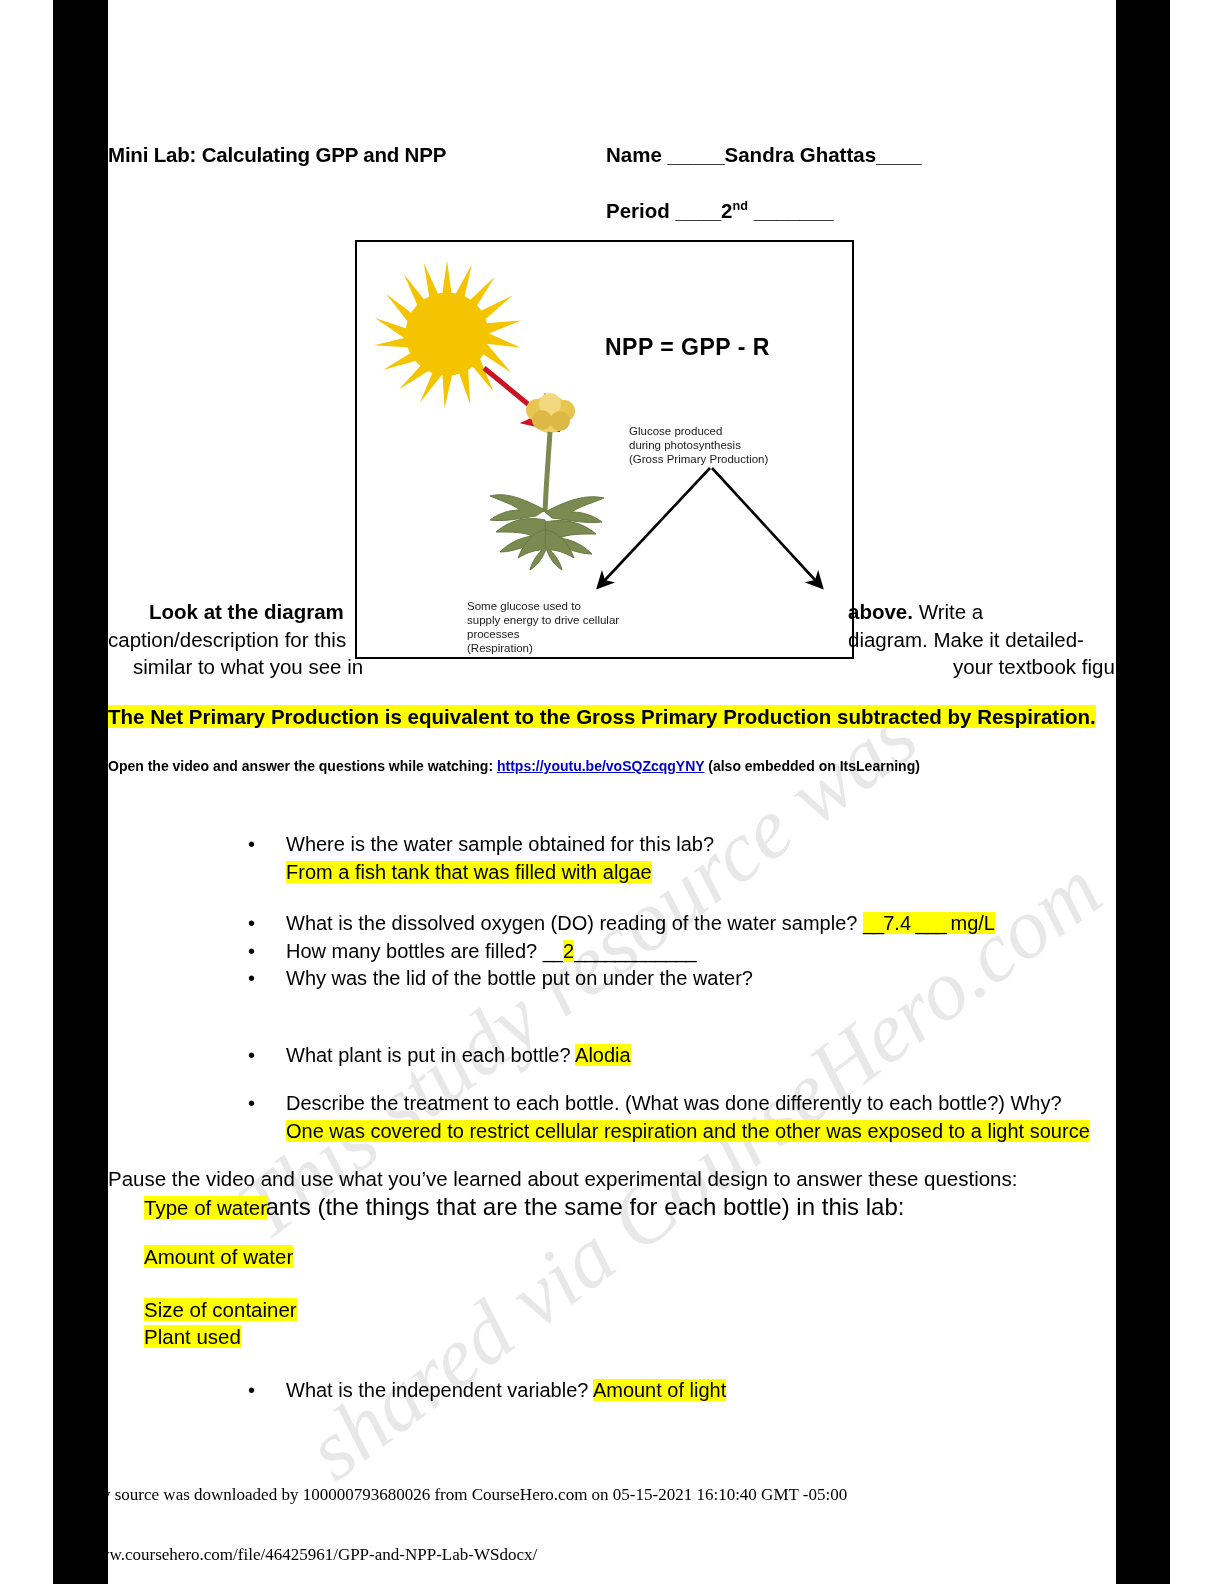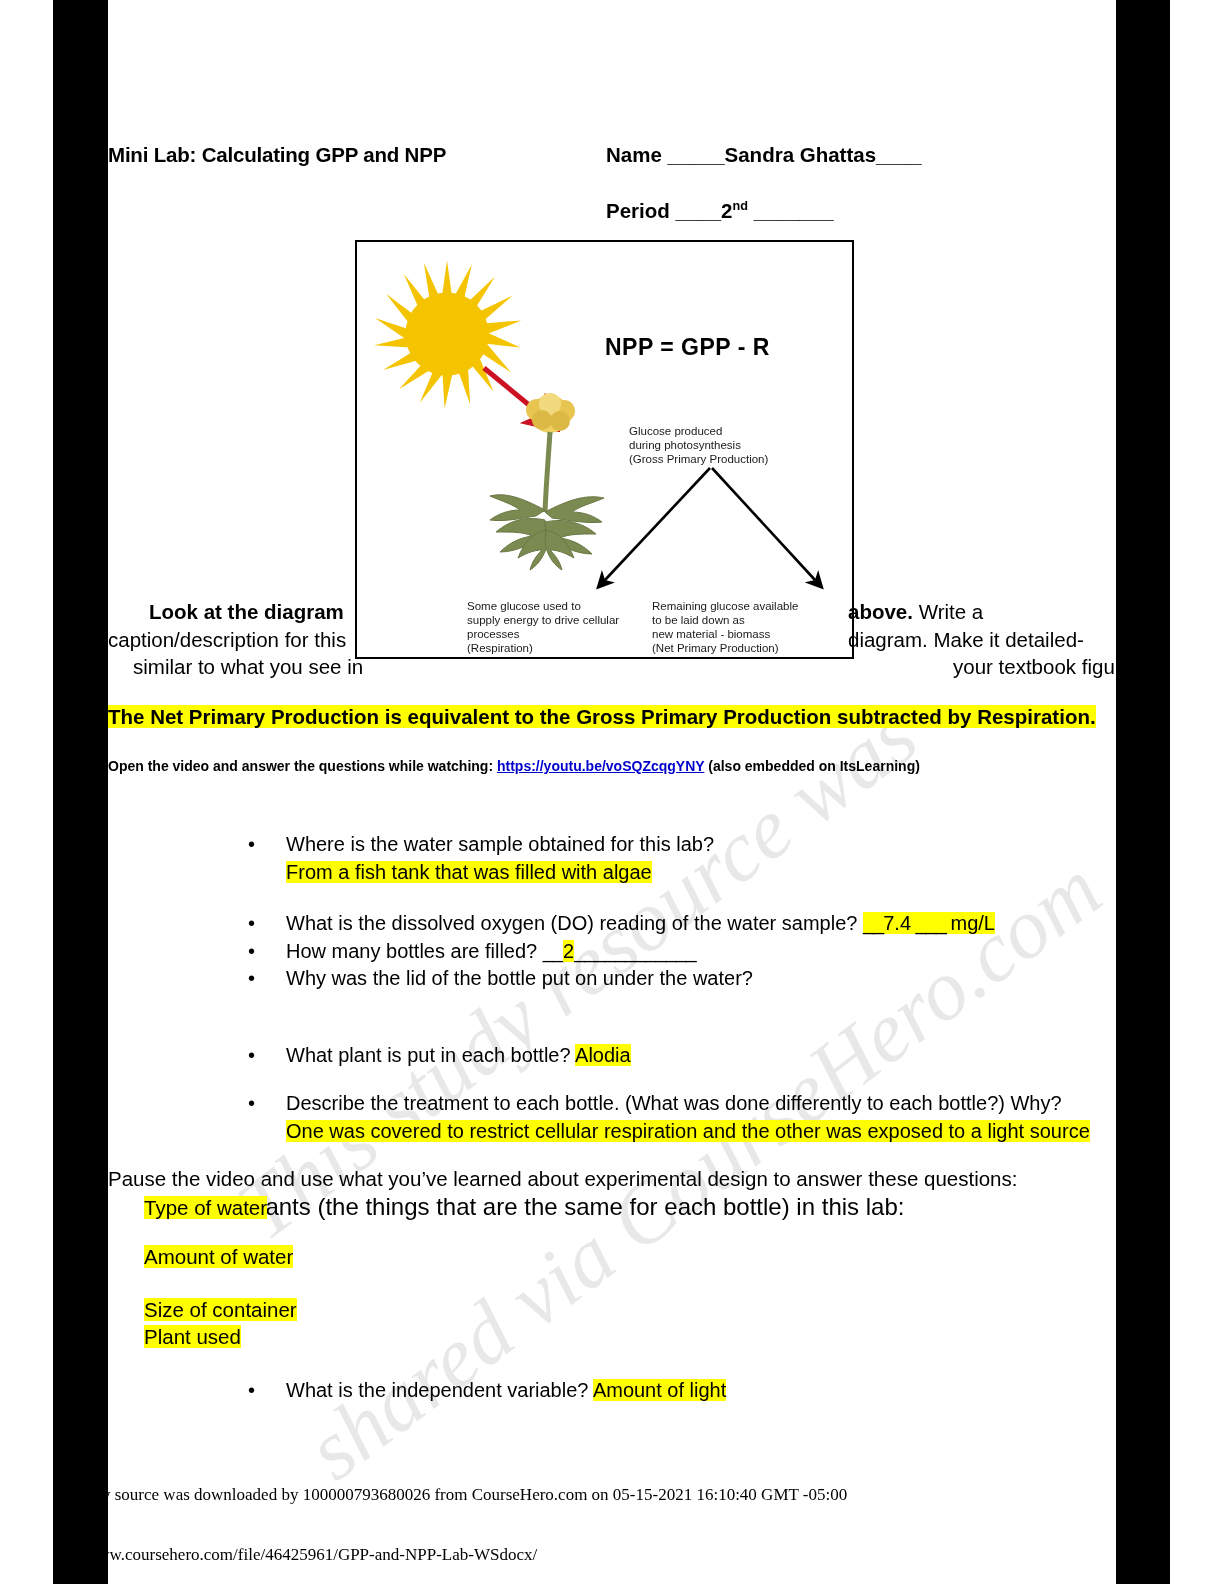--- a/index.html
+++ b/index.html
@@ -199,26 +199,20 @@
         <div>(Gross Primary Production)</div>
       </div>
 
       <div class="fig-label" id="lbl-resp">
         <div>Some glucose used to</div>
         <div>supply energy to drive cellular</div>
         <div>processes</div>
         <div>(Respiration)</div>
       </div>
 
-      <div class="fig-label" id="lbl-npp">
-        <div>Remaining glucose available</div>
-        <div>to be laid down as</div>
-        <div>new material - biomass</div>
-        <div>(Net Primary Production)</div>
-      </div>
     </div>
 
     <div class="wrap-line b" id="wl-1a">Look at the diagram</div>
     <div class="wrap-line" id="wl-1b"><span class="b">above.</span><span> Write a</span></div>
 
     <div class="wrap-line" id="wl-2a">caption/description for this</div>
     <div class="wrap-line" id="wl-2b">diagram. Make it detailed-</div>
 
     <div class="wrap-line" id="wl-3a">similar to what you see in</div>
     <div class="wrap-line" id="wl-3b">your textbook figures.</div>

